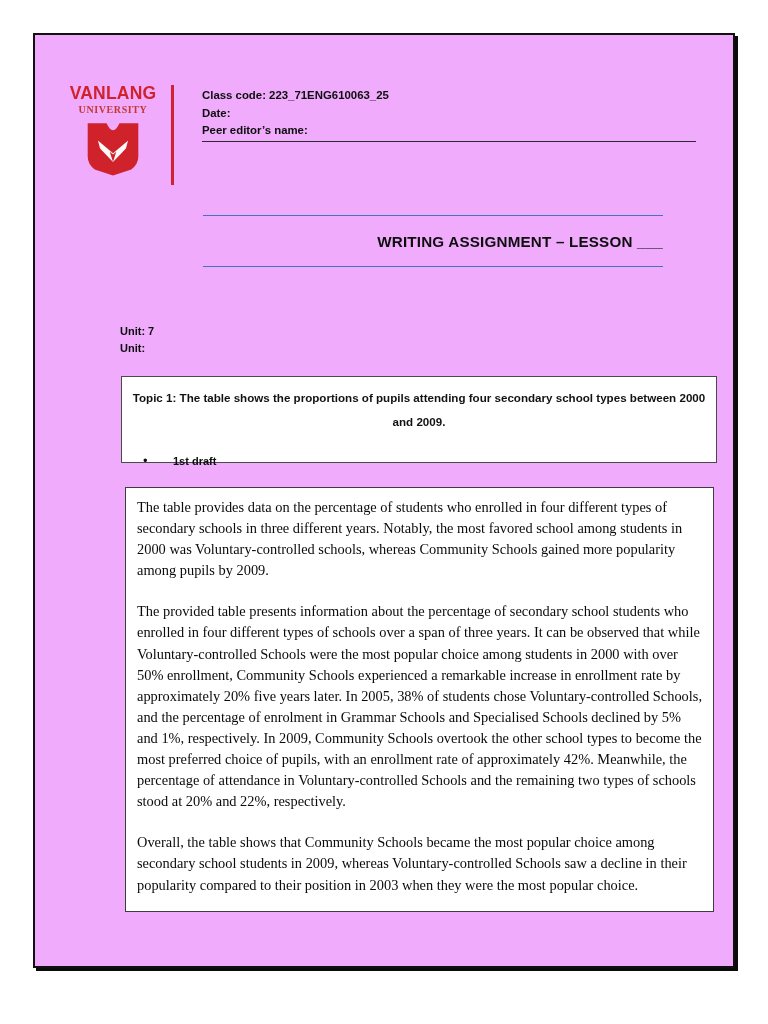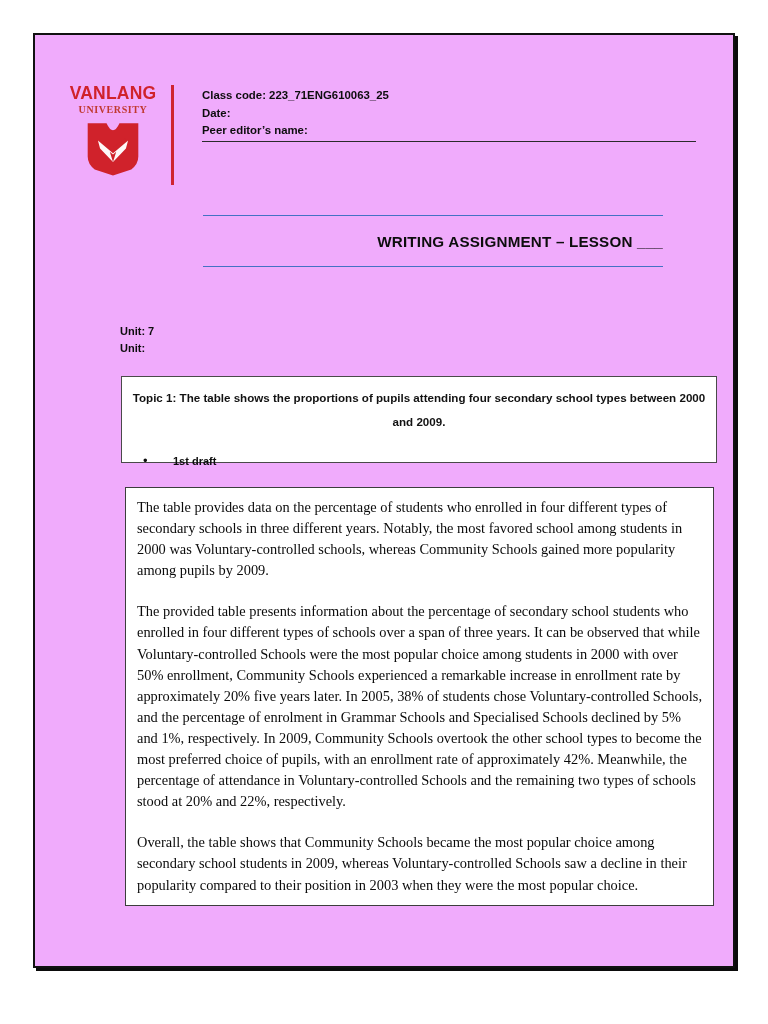--- a/index.html
+++ b/index.html
@@ -183,21 +183,21 @@
 
   
   .essay-box {
     position: absolute;
     left: 90px;
     top: 452px;
     width: 589px;
     box-sizing: border-box;
     border: 1.2px solid #3d3d3d;
     background: #ffffff;
-    padding: 9px 11px 7px 11px;
+    padding: 9px 11px 13px 11px;
   }
   .essay-para {
     font-family: "Liberation Serif", serif;
     font-size: 14.4px;
     color: #0a0a0a;
     line-height: 21.1px;
     text-align: left;
     margin: 0 0 20px 0;
   }
   .essay-para:last-child {

